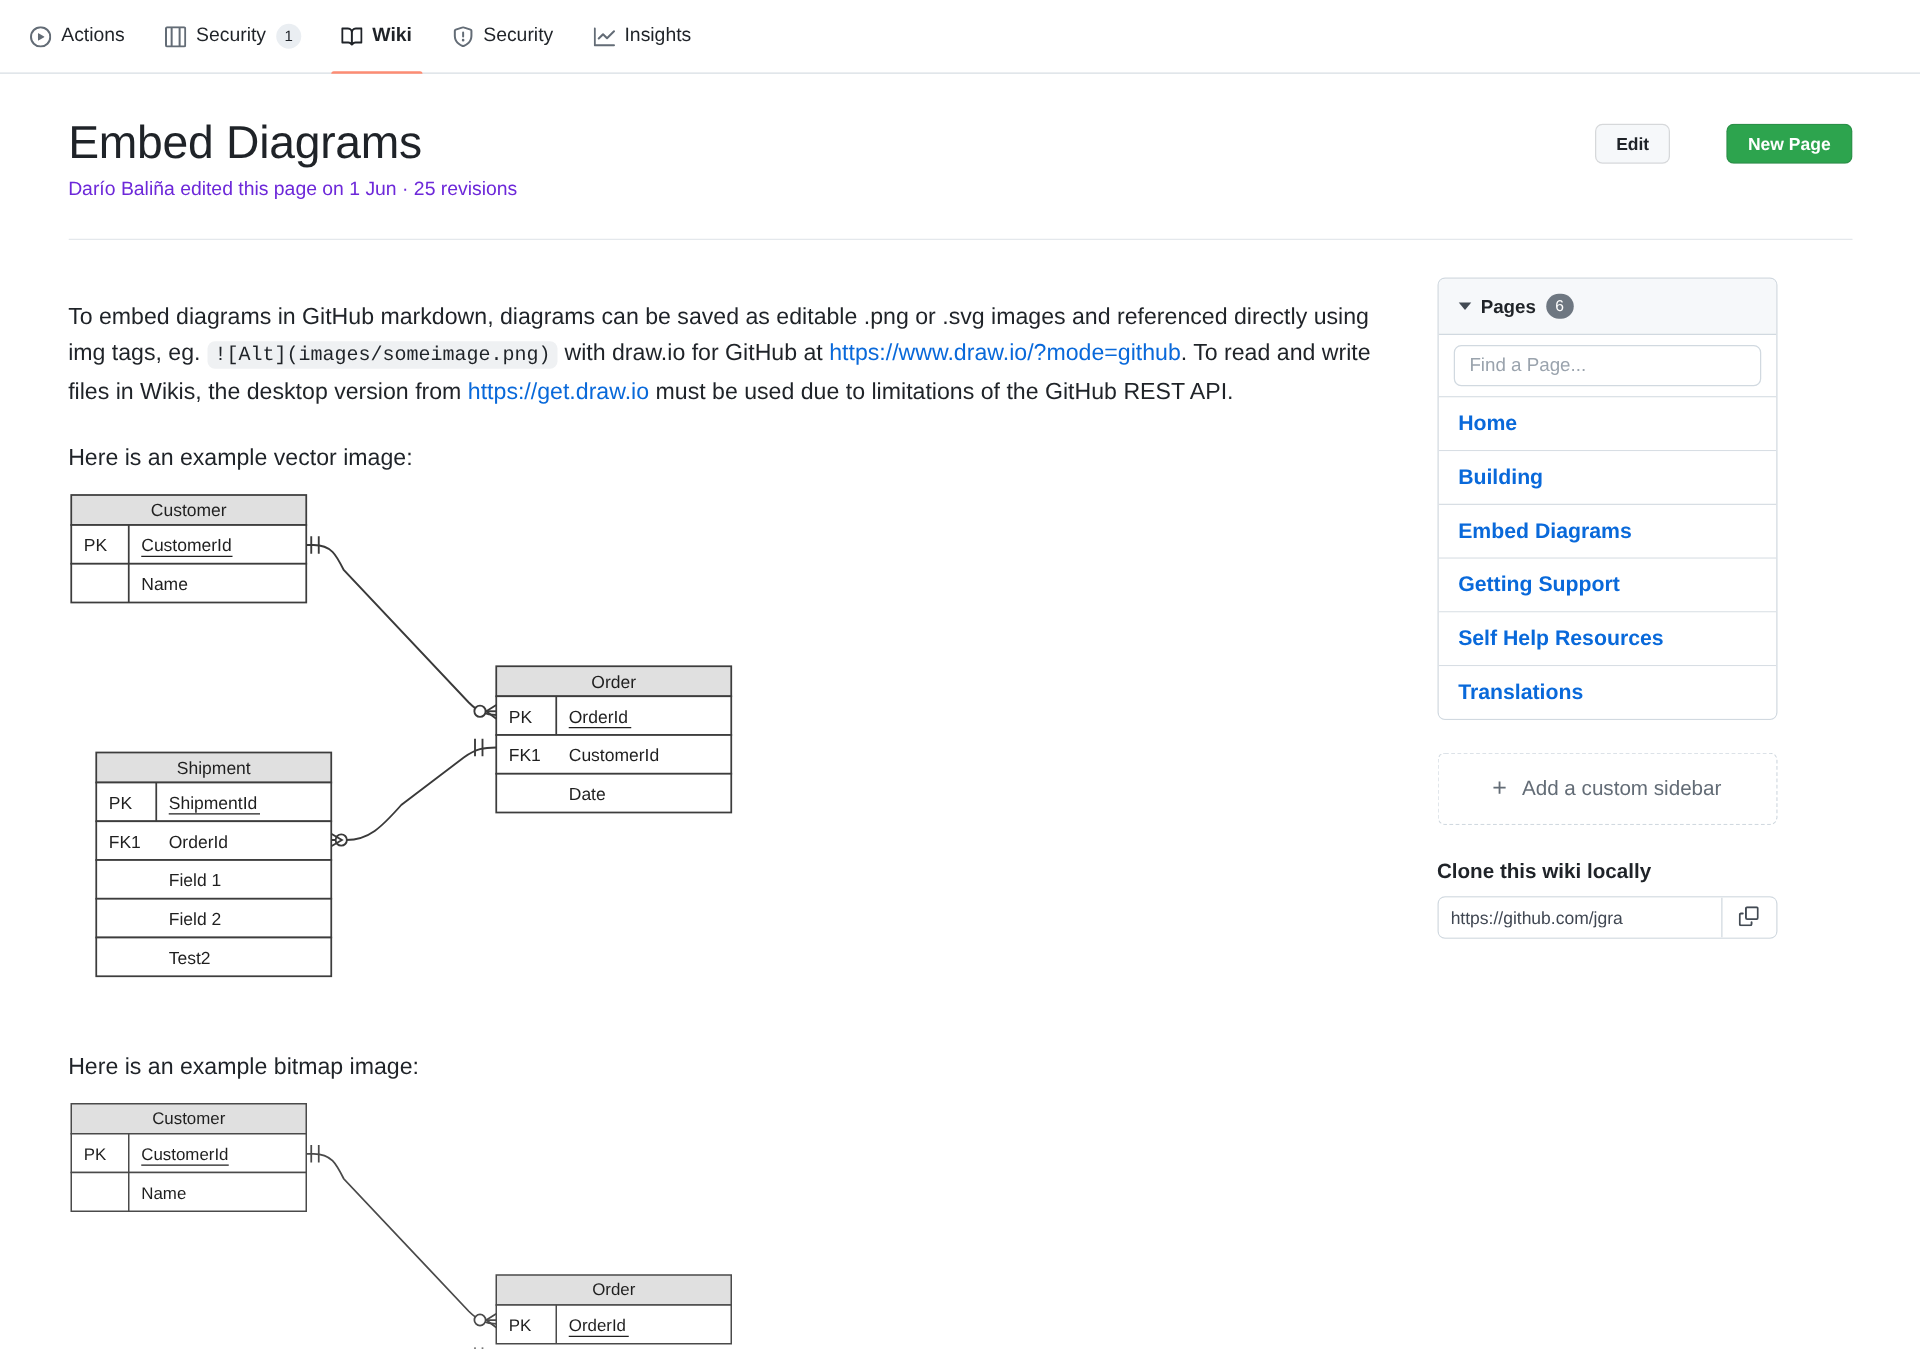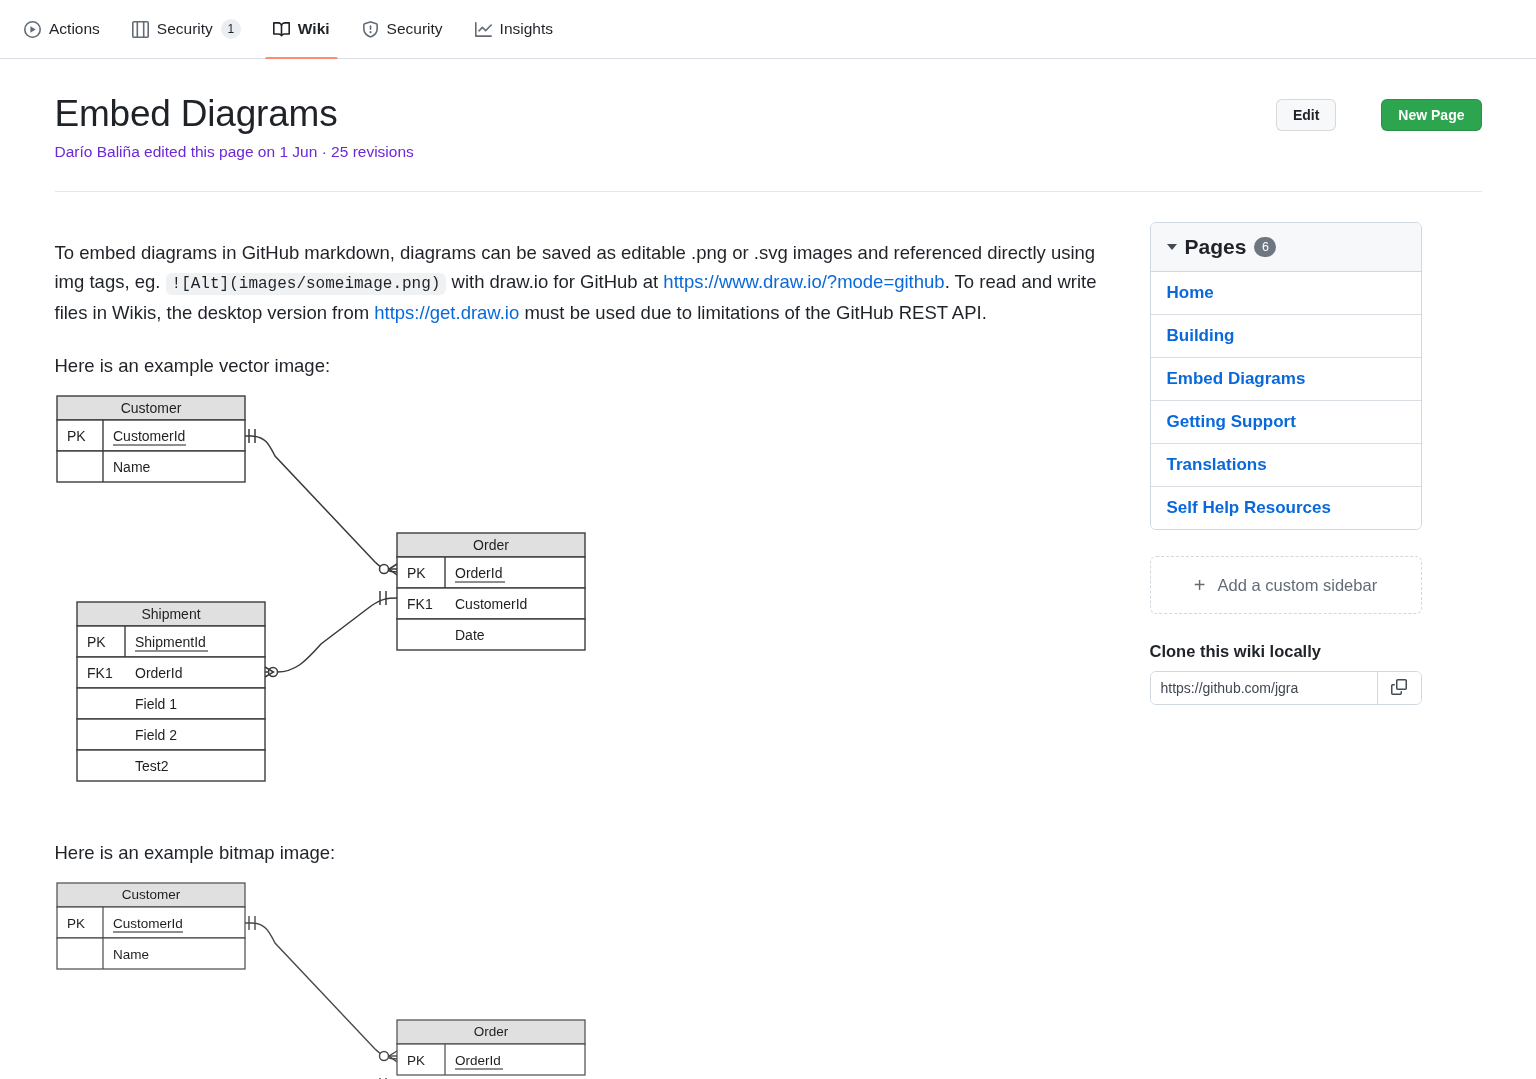--- a/index.html
+++ b/index.html
@@ -173,21 +173,21 @@
     align-items: center;
     gap: 8px;
   }
   .caret-down {
     width: 0; height: 0;
     border-left: 5px solid transparent;
     border-right: 5px solid transparent;
     border-top: 6px solid #424a53;
     display: inline-block;
   }
-  .pages-title { font-size: 21px; font-weight: 600; color: #1f2328; }
+  .pages-title { font-size: 15px; font-weight: 600; color: #1f2328; }
   .pages-count {
     background: #6e7781;
     color: #ffffff;
     font-size: 12.5px;
     font-weight: 500;
     border-radius: 2em;
     min-width: 22px;
     height: 20px;
     line-height: 20px;
     text-align: center;
@@ -472,37 +472,40 @@
       </div>
 
       <aside class="wiki-sidebar">
 
         <div class="pages-box">
           <div class="pages-head">
             <span class="caret-down"></span>
             <span class="pages-title">Pages</span>
             <span class="pages-count">6</span>
           </div>
+          <div class="pages-search-row">
+            <input class="pages-search" type="text" placeholder="Find a Page..." style="">
+          </div>
           <div class="page-link-row">
             <a class="page-link">Home</a>
           </div>
           <div class="page-link-row">
             <a class="page-link">Building</a>
           </div>
           <div class="page-link-row">
             <a class="page-link">Embed Diagrams</a>
           </div>
           <div class="page-link-row">
             <a class="page-link">Getting Support</a>
           </div>
           <div class="page-link-row">
+            <a class="page-link">Self Help Resources</a>
+          </div>
+          <div class="page-link-row">
             <a class="page-link">Translations</a>
-          </div>
-          <div class="page-link-row">
-            <a class="page-link">Self Help Resources</a>
           </div>
         </div>
 
         <div class="add-sidebar">
           <span class="plus-glyph">+</span>
           <span>Add a custom sidebar</span>
         </div>
 
         <div class="clone-title">Clone this wiki locally</div>
         <div class="clone-row">

